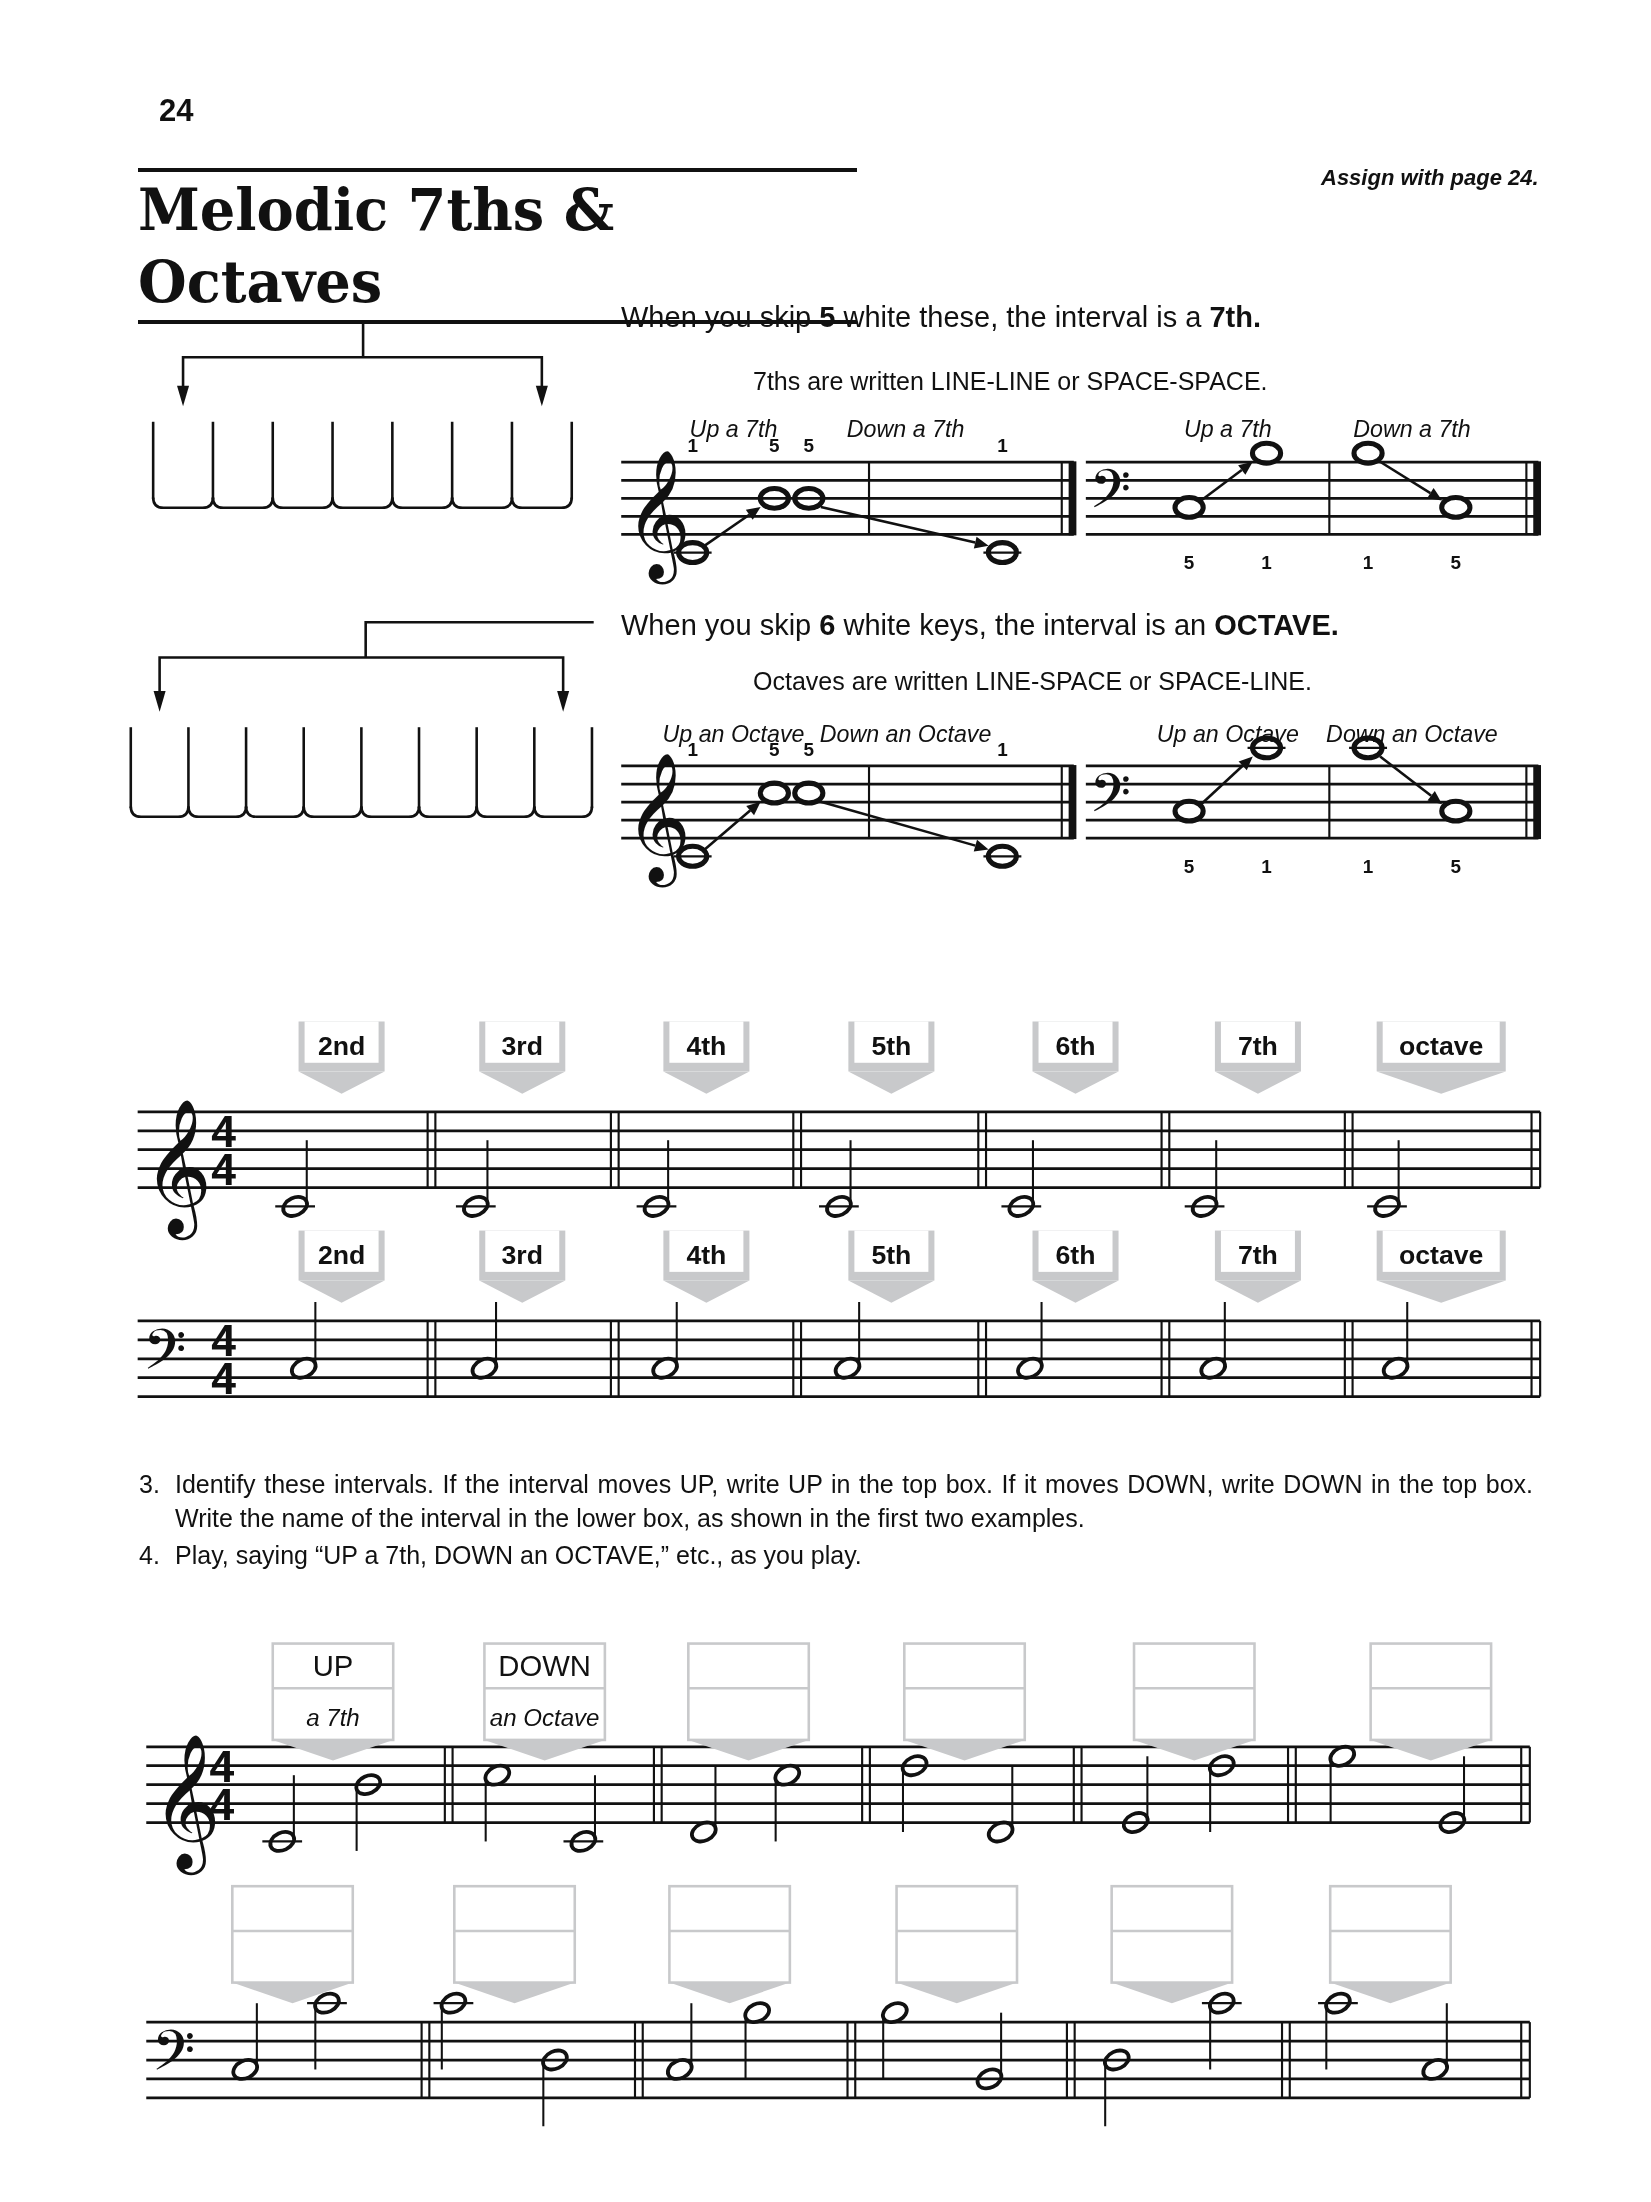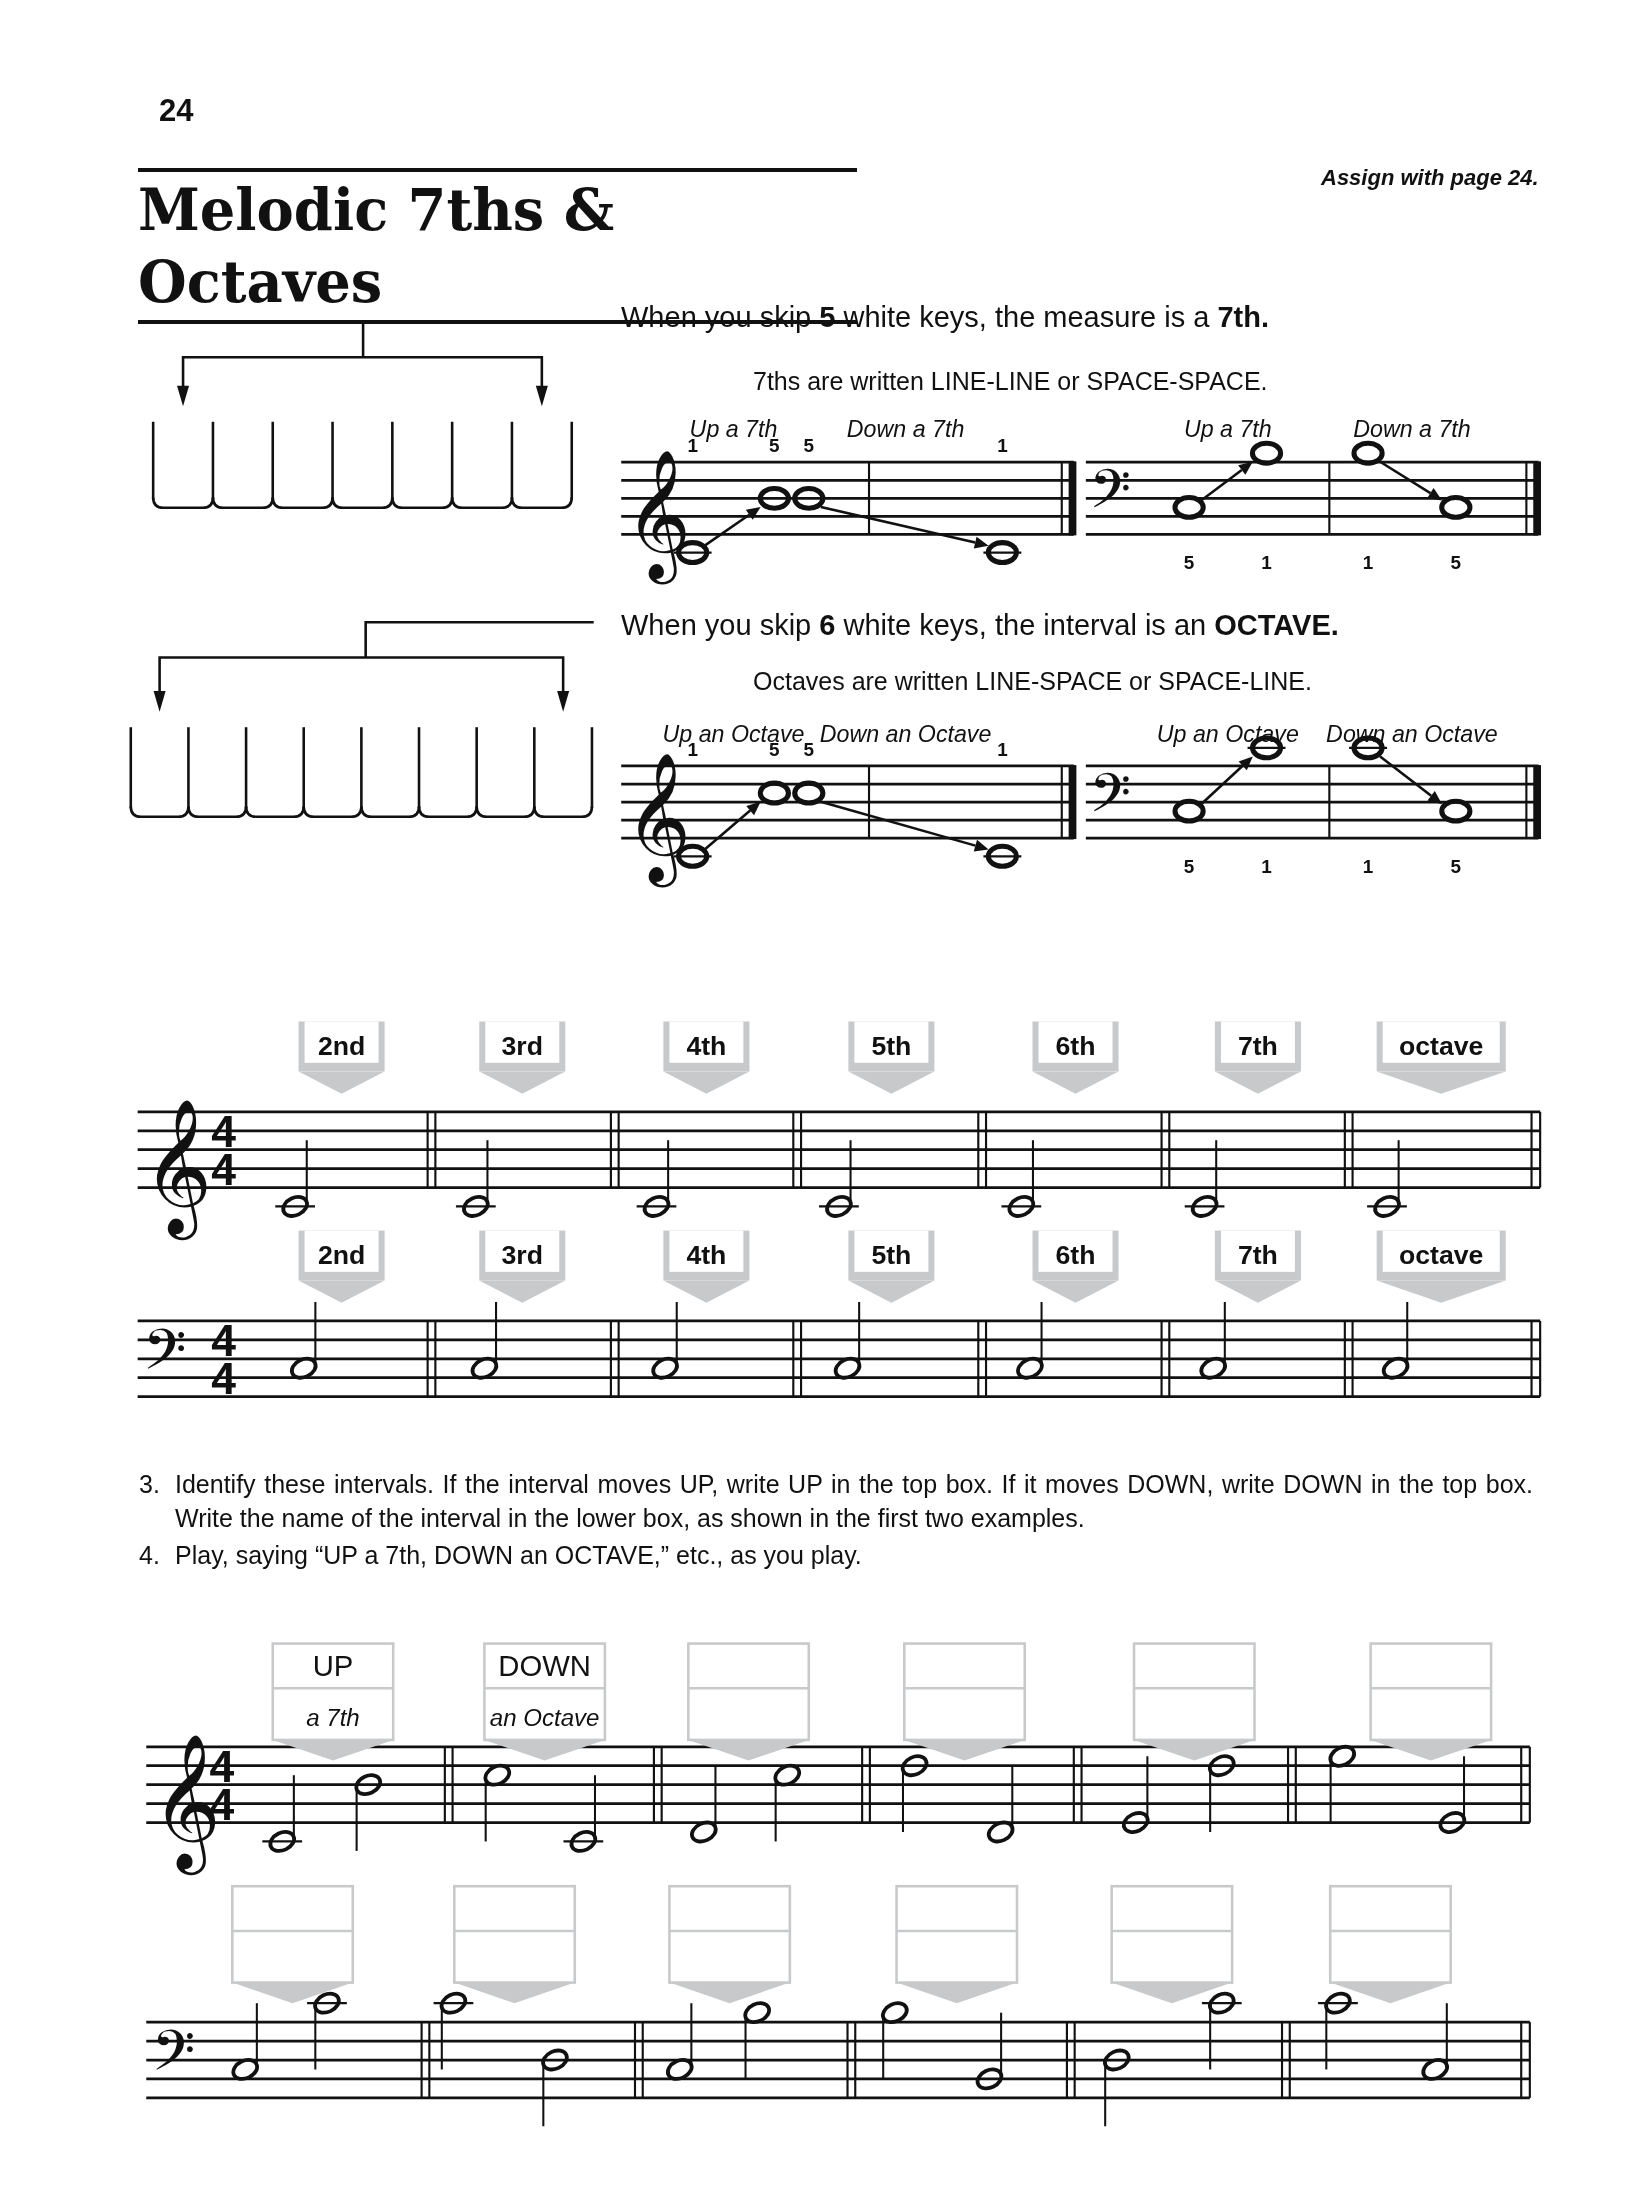--- a/index.html
+++ b/index.html
@@ -21,21 +21,21 @@
 <body>
 
 <div class="abs pagenum">24</div>
 <div class="abs assign">Assign with page 24.</div>
 <div class="abs title-wrap">
   <div class="title-rule"></div>
   <div class="title">Melodic 7ths &amp; Octaves</div>
   <div class="title-rule"></div>
 </div>
 
-<div class="abs lead" style="left:621px;top:301px;"><span>When you skip </span><b>5</b><span> white keys, the measure is a </span><b>7th.</b></div>
+<div class="abs lead" style="left:621px;top:301px;"><span>When you skip </span><b>5</b><span> white these, the interval is a </span><b>7th.</b></div>
 <div class="abs sub" style="left:753px;top:367px;">7ths are written LINE-LINE or SPACE-SPACE.</div>
 
 <div class="abs lead" style="left:621px;top:609px;text-align:right;"><span>When you skip </span><b>6</b><span> white keys, the interval is an </span><b>OCTAVE.</b></div>
 <div class="abs sub" style="left:753px;top:667px;text-align:right;">Octaves are written LINE-SPACE or SPACE-LINE.</div>
 
 <div class="abs instr" style="left:139px;top:922px;width:1411px;">
 </div>
 
 <div class="abs instr" style="left:139px;top:1467px;width:1394px;">
   <div style="display:flex">

